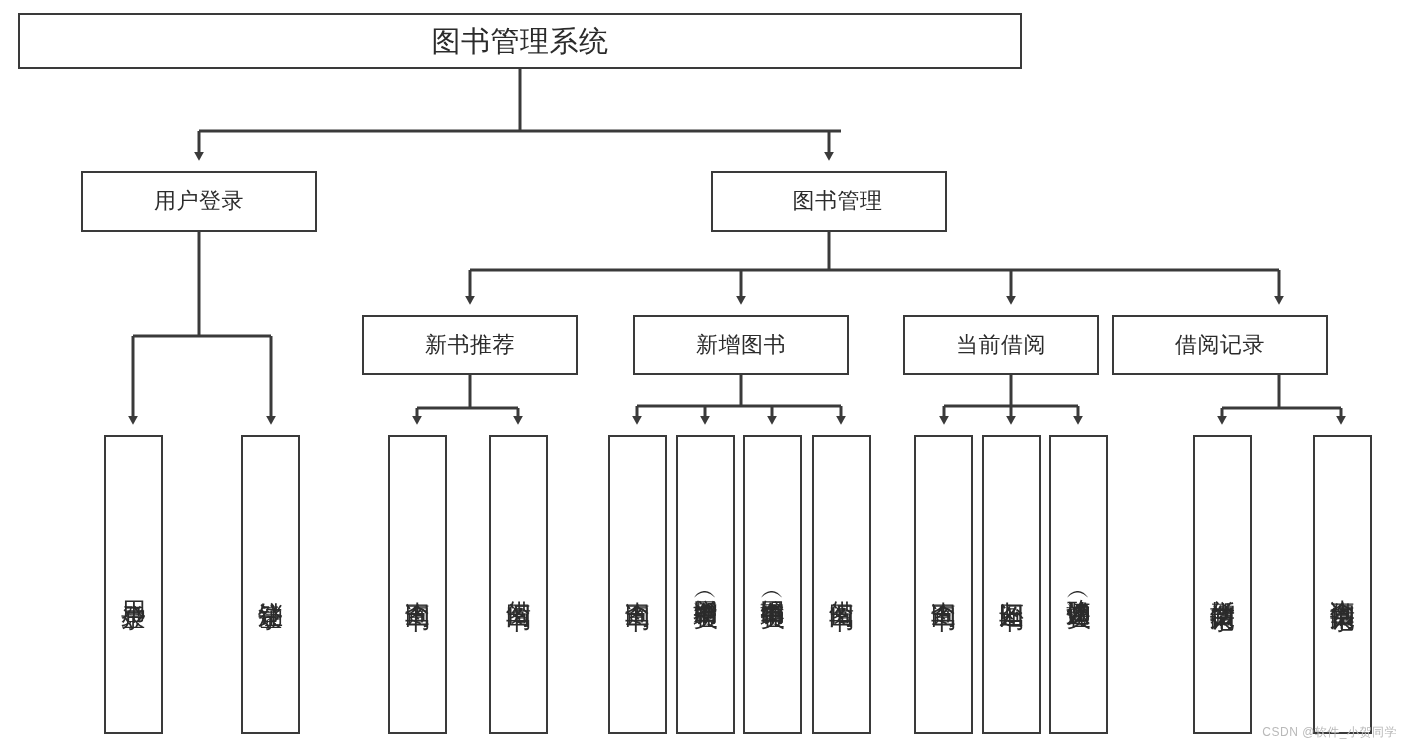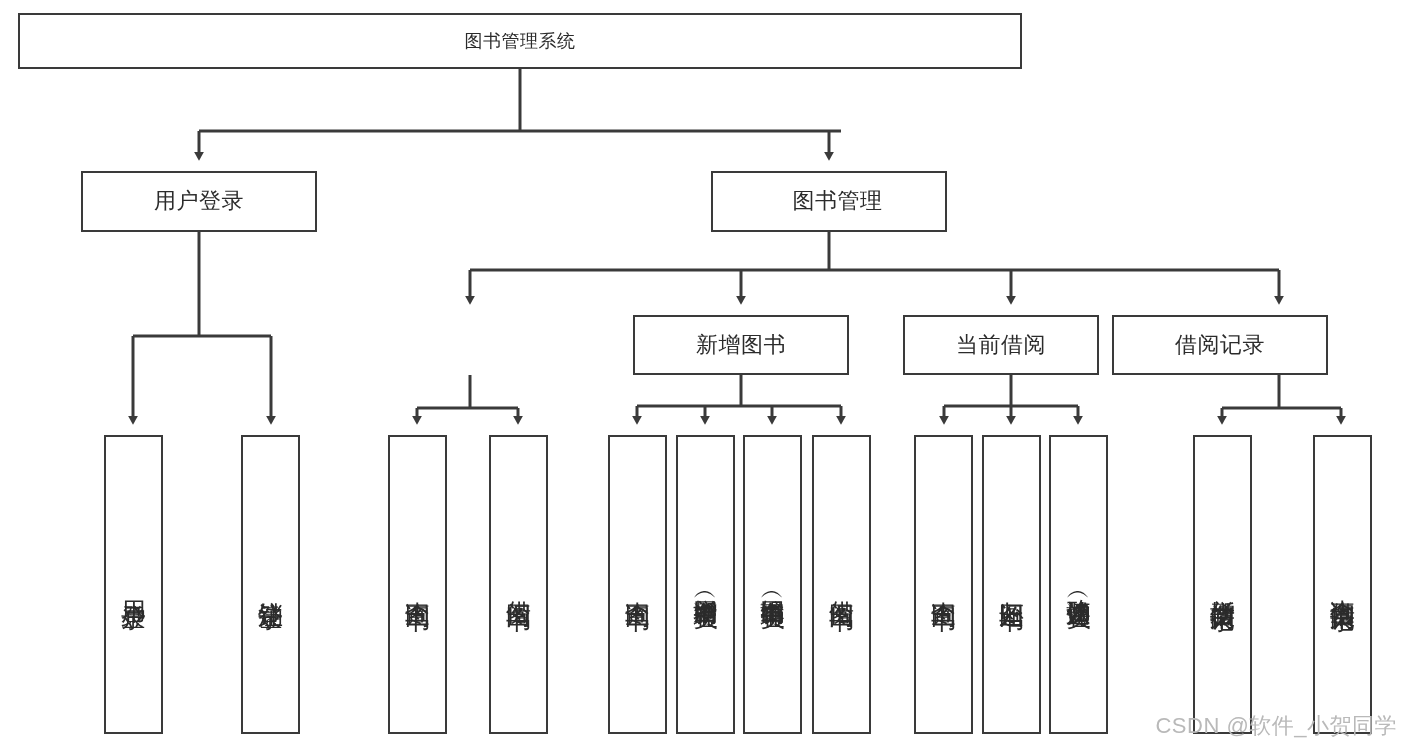--- a/index.html
+++ b/index.html
@@ -39,42 +39,42 @@
     display: block;
     text-align: center;
     line-height: 1.12;
     white-space: pre;
   }
   .node.horiz .node-label {
     font-size: 22px;
     letter-spacing: 0.5px;
   }
   .node.root .node-label {
-    font-size: 18px;
+    font-size: 29px;
   }
   .node.vert {
     align-items: center;
     justify-content: center;
   }
   .node.vert .node-label {
     writing-mode: vertical-rl;
     text-orientation: upright;
     font-size: 25px;
     line-height: 1.0;
     letter-spacing: 2px;
   }
   .node.vert.narrow .node-label {
     font-size: 24px;
     letter-spacing: 1px;
   }
   #watermark {
     position: absolute;
     right: 8px;
     bottom: 6px;
-    font-size: 22px;
+    font-size: 12px;
     color: #b9b9b9;
     letter-spacing: 0.5px;
     white-space: nowrap;
   }
 </style>
 </head>
 <body>
 
 <div id="diagram-root">
 
@@ -132,20 +132,23 @@
     <span class="node-label">图书管理系统</span>
   </div>
 
   <div class="node horiz" style="left:81px; top:171px; width:236px; height:61px;">
     <span class="node-label">用户登录</span>
   </div>
   <div class="node horiz" style="left:711px; top:171px; width:236px; height:61px;padding-left:17px;">
     <span class="node-label">图书管理</span>
   </div>
 
+  <div class="node horiz" style="left:362px; top:315px; width:216px; height:60px;">
+    <span class="node-label">新书推荐</span>
+  </div>
   <div class="node horiz" style="left:633px; top:315px; width:216px; height:60px;">
     <span class="node-label">新增图书</span>
   </div>
   <div class="node horiz" style="left:903px; top:315px; width:196px; height:60px;">
     <span class="node-label">当前借阅</span>
   </div>
   <div class="node horiz" style="left:1112px; top:315px; width:216px; height:60px;">
     <span class="node-label">借阅记录</span>
   </div>
 

